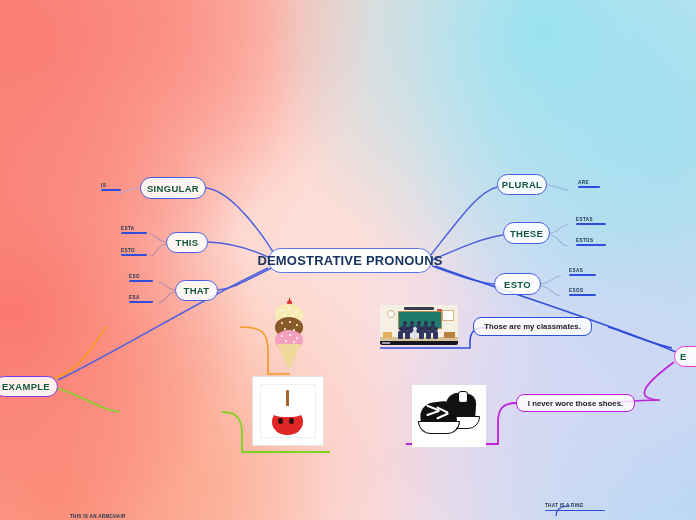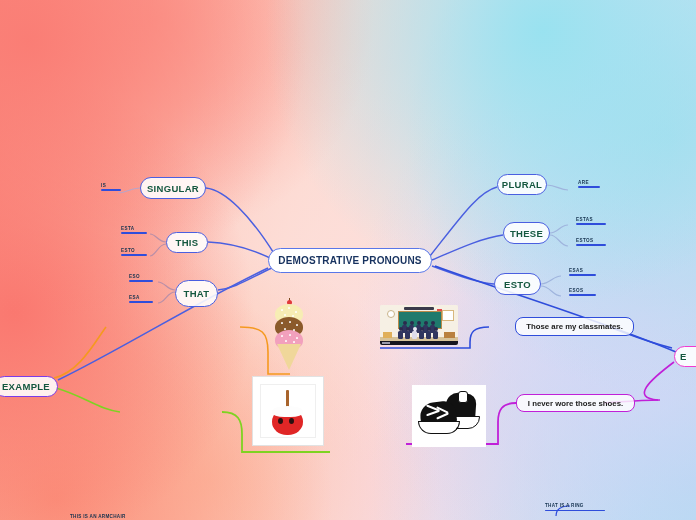--- a/index.html
+++ b/index.html
@@ -58,21 +58,21 @@
     border-radius: 999px;
     border: 1.6px solid #4a5fe0;
     background: rgba(255,255,255,0.88);
     color: #14573f;
     font-weight: bold;
     letter-spacing: 0.3px;
     white-space: nowrap;
   }
 
   .node.center {
-    font-size: 10px;
+    font-size: 13px;
     color: #17325f;
     border-color: #5a77e8;
     background: #ffffff;
     letter-spacing: 0.2px;
   }
 
   .node.branch {
     font-size: 9.5px;
   }
 
@@ -289,21 +289,21 @@
   </div>
 
   <div class="node branch" style="left:140px; top:177px; width:66px; height:22px;">
     <span>SINGULAR</span>
   </div>
 
   <div class="node branch" style="left:166px; top:232px; width:42px; height:21px;">
     <span>THIS</span>
   </div>
 
-  <div class="node branch" style="left:175px; top:280px; width:43px; height:27px;align-items:center;">
+  <div class="node branch" style="left:175px; top:280px; width:43px; height:21px;align-items:center;">
     <span>THAT</span>
   </div>
 
   <div class="node branch" style="left:497px; top:174px; width:50px; height:21px;">
     <span>PLURAL</span>
   </div>
 
   <div class="node branch" style="left:503px; top:222px; width:47px; height:22px;">
     <span>THESE</span>
   </div>
@@ -361,21 +361,21 @@
     <span>ESAS</span>
     <span class="bar"></span>
   </div>
   <div class="wordlabel" style="left:569px; top:288px; width:27px;">
     <span>ESOS</span>
     <span class="bar"></span>
   </div>
 
 
 
-  <div class="sentence blue" style="left:515px; top:317px; width:119px; height:19px;">
+  <div class="sentence blue" style="left:473px; top:317px; width:119px; height:19px;">
     <span>Those are my classmates.</span>
   </div>
 
   <div class="sentence magenta" style="left:516px; top:394px; width:119px; height:18px;">
     <span>I never wore those shoes.</span>
   </div>
 
   <div class="pic icecream" style="left:272px; top:300px;">
     <div class="ic-stem"></div>
     <div class="ic-cherry"></div>

